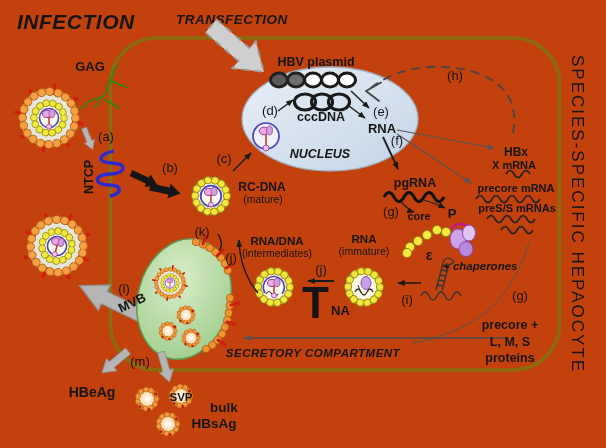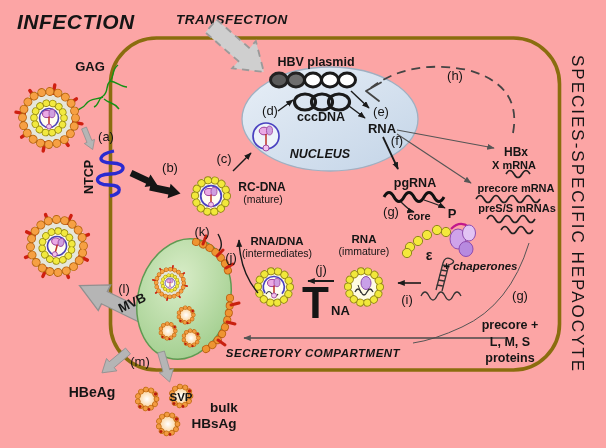--- a/index.html
+++ b/index.html
@@ -1,16 +1,16 @@
 <!DOCTYPE html>
 <html><head>
 <meta charset="utf-8">
 <style>
   html,body{margin:0;padding:0;background:#fff;}
-  #fig{position:relative;width:606px;height:448px;background:#fca5a5;overflow:hidden;}
+  #fig{position:relative;width:606px;height:448px;background:#c2410c;overflow:hidden;}
   svg text{font-family:"Liberation Sans","DejaVu Sans",sans-serif;fill:#151515;}
   .b{font-weight:bold}
   .i{font-style:italic}
 </style>
 </head>
 <body>
 
 <div id="fig">
 <svg width="606" height="448" viewBox="0 0 606 448">
   <defs>

